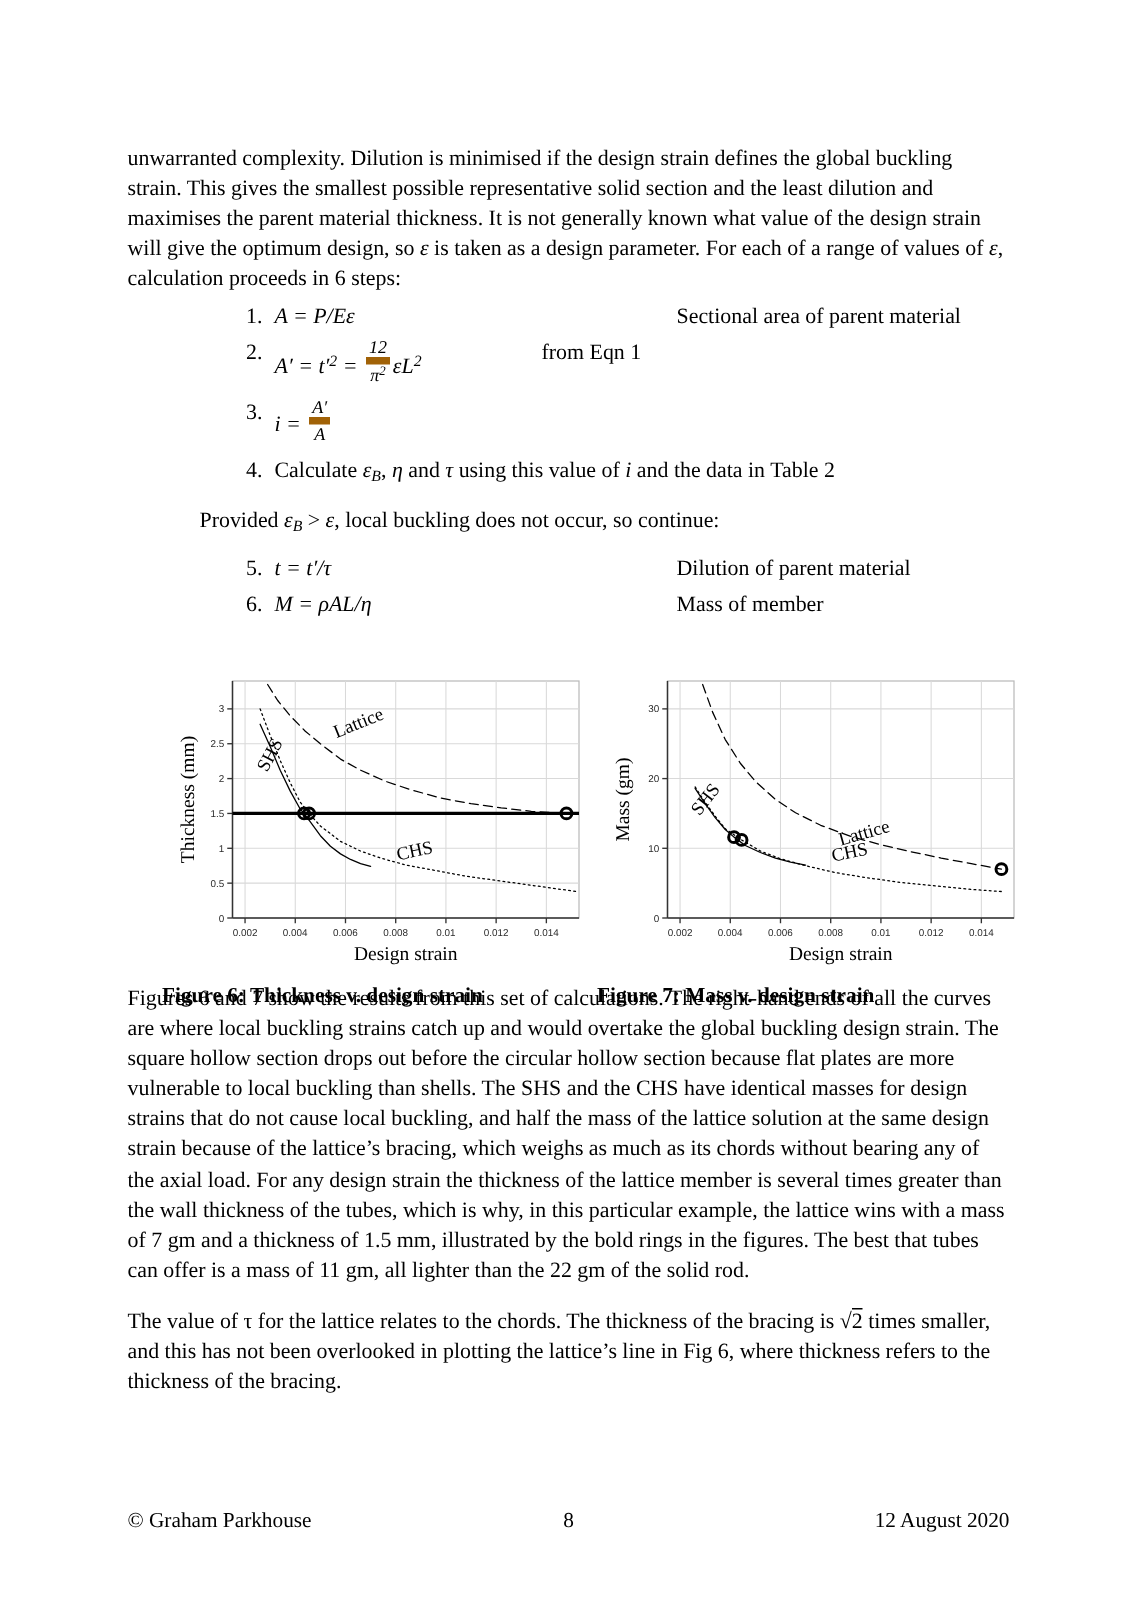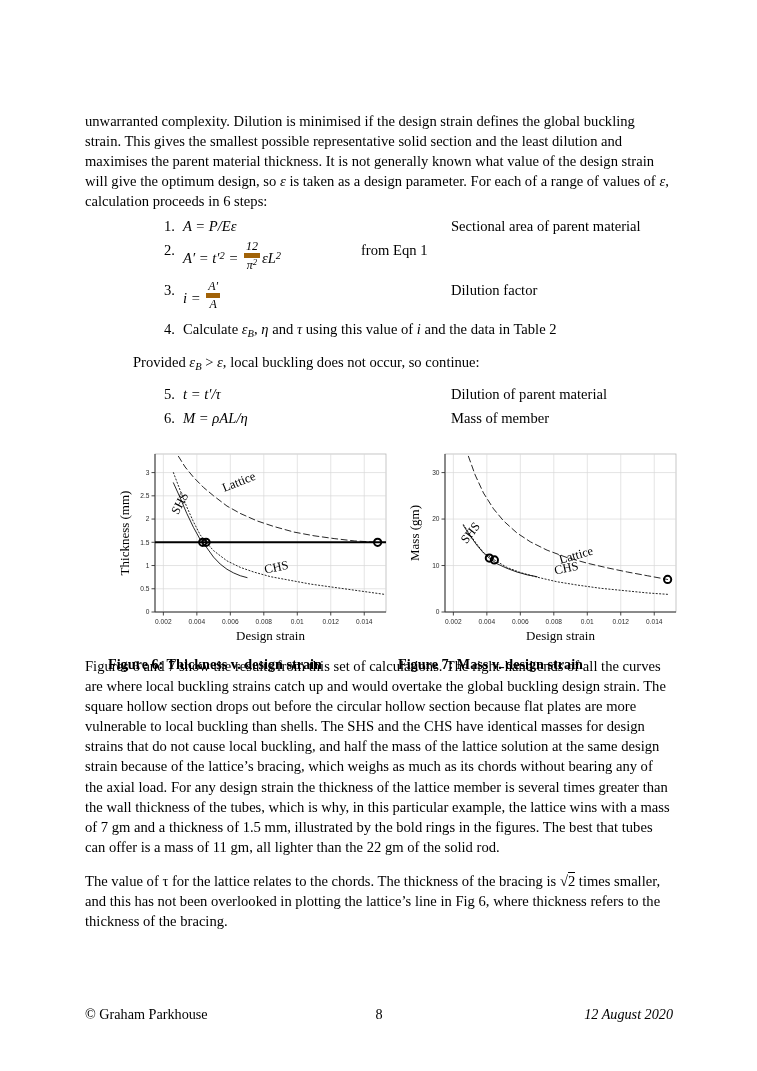--- a/index.html
+++ b/index.html
@@ -18,21 +18,21 @@
   .page {
     position: absolute;
     left: 0; top: 0;
     width: 757px;
     height: 1071px;
     background: #fff;
   }
   .content {
     position: absolute;
     left: 85px;
-    top: 111px;
+    top: 96px;
     width: 588px;
   }
   p.body-text {
     margin: 0 0 0 0;
     font-size: 14.6px;
     line-height: 20.1px;
     text-align: left;
   }
   p.spaced { margin-top: 14px; }
   i, .it { font-style: italic; }
@@ -130,21 +130,21 @@
     position: absolute;
     left: 85px;
     top: 1006px;
     width: 588px;
     display: flex;
     justify-content: space-between;
     font-size: 14.2px;
   }
   .footer .f-center { position: absolute; left: 0; width: 588px; text-align: center; }
   .footer .f-left { text-align: right; }
-  .footer .f-right { text-align: right; font-style: italic; }
+  .footer .f-right { text-align: right; }
 </style>
 </head>
 <body>
 
 <div class="page">
 
   <div class="content">
 
     <p class="body-text"><span>unwarranted complexity. Dilution is minimised if the design strain defines the global buckling strain. This gives the smallest possible representative solid section and the least dilution and maximises the parent material thickness. It is not generally known what value of the design strain will give the optimum design, so </span><span class="mathvar">ε</span><span> is taken as a design parameter. For each of a range of values of </span><span class="mathvar">ε</span><span>, calculation proceeds in 6 steps:</span></p>
 
@@ -160,21 +160,20 @@
       <div class="step-row" style="margin-bottom:8px;">
         <span class="step-num">2.</span>
         <span class="step-eq"><i>A</i>′ = <i>t</i>′<span class="sup">2</span> = <span class="frac"><span class="num">12</span><span class="den">π<span class="sup">2</span></span></span><i>εL</i><span class="sup">2</span></span>
         <span class="step-mid">from Eqn 1</span>
       </div>
 
       <div class="step-row" style="margin-bottom:8px;">
         <span class="step-num">3.</span>
         <span class="step-eq"><i>i</i> = <span class="frac"><span class="num"><i>A</i>′</span><span class="den"><i>A</i></span></span></span>
         <span class="step-mid"></span>
-        <span class="step-desc">Dilution factor</span>
       </div>
 
       <div class="step-row">
         <span class="step-num">4.</span>
         <span class="step-wide">Calculate <i>ε<span class="sub">B</span></i>, <i>η</i> and <i>τ</i> using this value of <i>i</i> and the data in Table 2</span>
       </div>
 
       <div class="provided">Provided <i>ε<span class="sub">B</span></i> &gt; <i>ε</i>, local buckling does not occur, so continue:</div>
 
       <div class="step-row">

